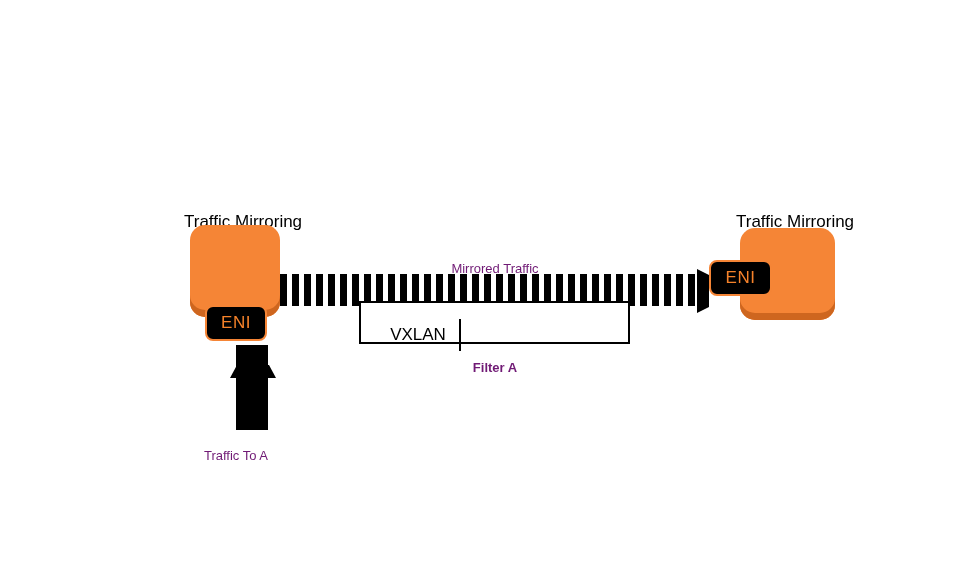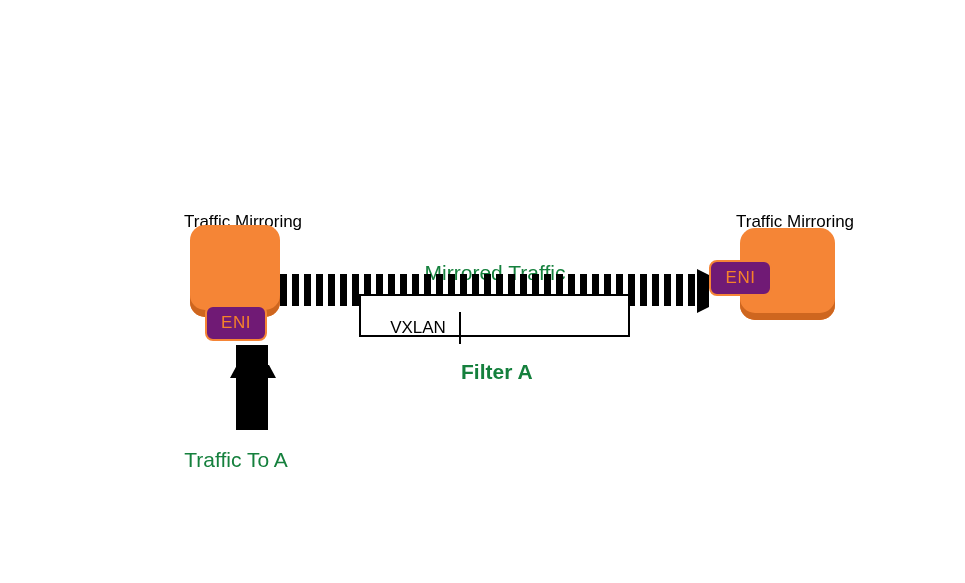--- a/index.html
+++ b/index.html
@@ -36,21 +36,21 @@
     position: absolute;
     background: #F58536;
     border-radius: 15px;
     box-shadow: inset 0 -7px 0 0 #CE661F;
   }
   .box-source { left: 158px; top: 193px; width: 90px; height: 92px; }
   .box-target { left: 708px; top: 196px; width: 95px; height: 92px; }
 
   .eni-badge {
     position: absolute;
-    background: #701a75;
+    background: #000000;
     border: 2px solid #F58536;
     border-radius: 8px;
     color: #F5822A;
     font-size: 17px;
     display: flex;
     align-items: center;
     justify-content: center;
     letter-spacing: 0.5px;
     z-index: 3;
   }
@@ -67,32 +67,32 @@
     position: absolute;
     left: 665px; top: 237px;
     width: 0; height: 0;
     border-top: 6px solid transparent;
     border-bottom: 6px solid transparent;
     border-left: 12px solid #000000;
   }
 
   .flow-label {
     position: absolute;
-    font-size: 21px;
-    color: #15803d;
+    font-size: 13px;
+    color: #701a75;
     text-align: center;
     white-space: nowrap;
   }
   .label-mirrored { left: 363px; top: 213px; width: 200px; }
   .label-filter   { left: 413px; top: 312px; width: 100px; font-weight: bold; }
   .label-traffic-to-a { left: 124px; top: 400px; width: 160px; }
 
   .packet-table {
     position: absolute;
-    left: 327px; top: 262px;
+    left: 327px; top: 269px;
     width: 271px; height: 43px;
     border: 2px solid #000000;
     display: flex;
     background: #ffffff;
     z-index: 2;
   }
   .packet-cell {
     display: flex;
     align-items: center;
     justify-content: center;

